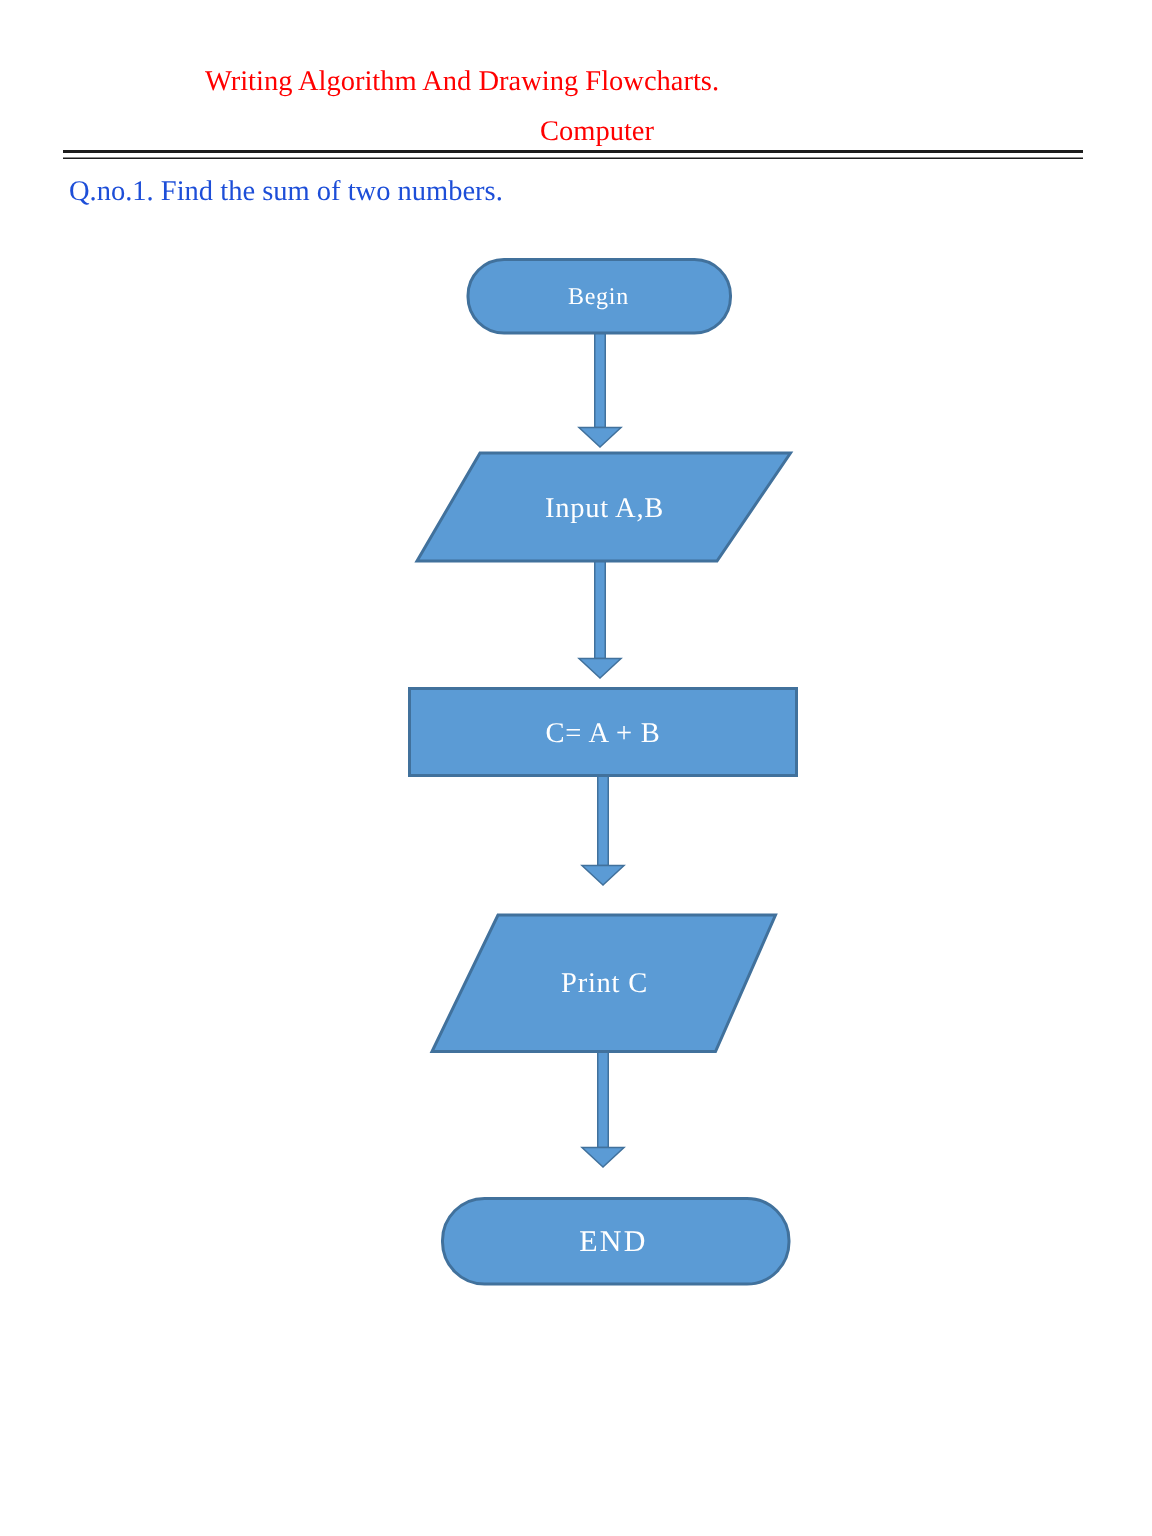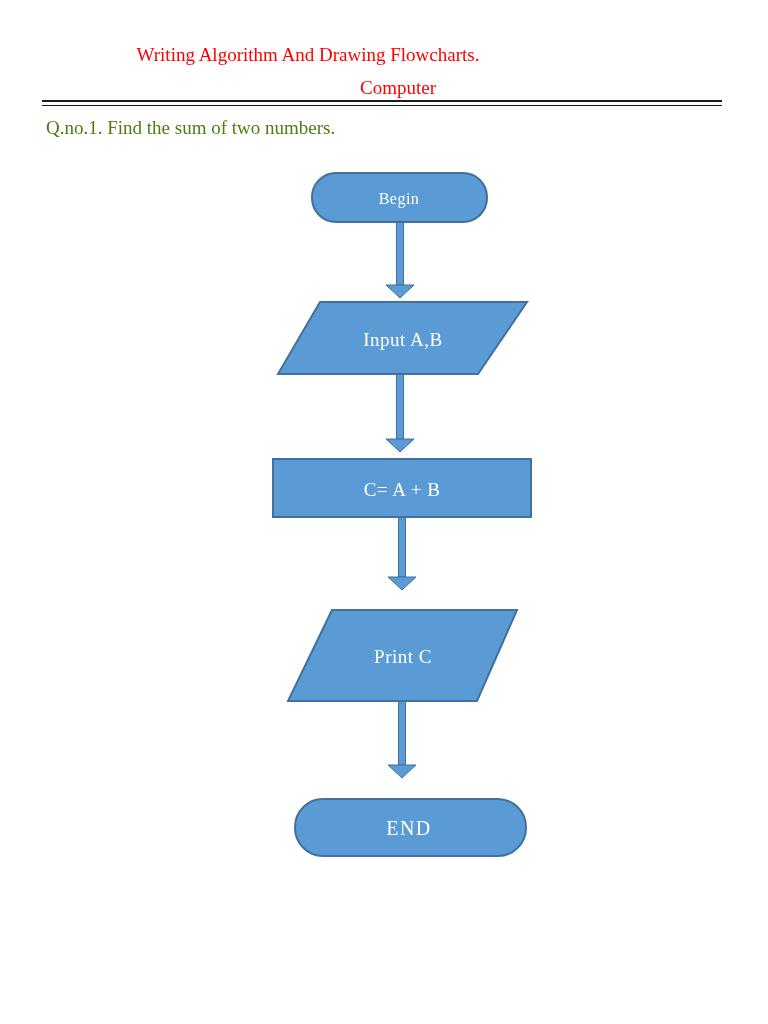--- a/index.html
+++ b/index.html
@@ -33,21 +33,21 @@
 <body>
 
 <div class="page">
 
   <div class="doc-title" style="color: rgb(255, 0, 0);">Writing Algorithm And Drawing Flowcharts.</div>
 
   <div class="doc-subtitle" style="color: rgb(255, 0, 0);">Computer</div>
 
   <div class="header-divider"></div>
 
-  <div class="question" style="color: #4d7c0f;">Q.no.1. Find the sum of two numbers.</div>
+  <div class="question" style="color: #1d4ed8;">Q.no.1. Find the sum of two numbers.</div>
 
   <svg class="flow-svg" width="768" height="1024" viewBox="0 0 768 1024">
       <g>
         <rect x="396.5" y="222" width="7" height="63" fill="#5b9bd5" stroke="#41719c" stroke-width="1"></rect>
         <polygon points="386,285 414,285 400,298" fill="#5b9bd5" stroke="#41719c" stroke-width="1"></polygon>
       </g>
       <g>
         <rect x="396.5" y="374" width="7" height="65" fill="#5b9bd5" stroke="#41719c" stroke-width="1"></rect>
         <polygon points="386,439 414,439 400,452" fill="#5b9bd5" stroke="#41719c" stroke-width="1"></polygon>
       </g>

